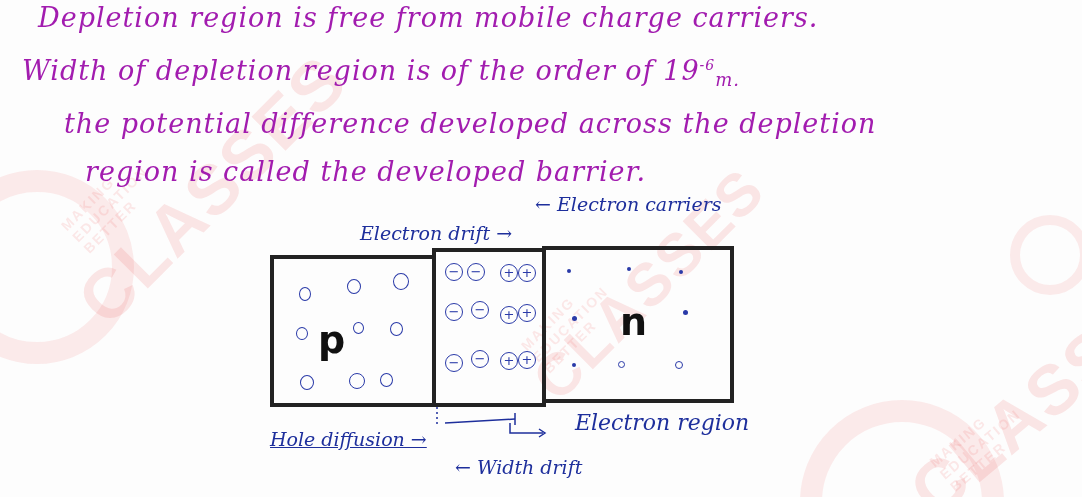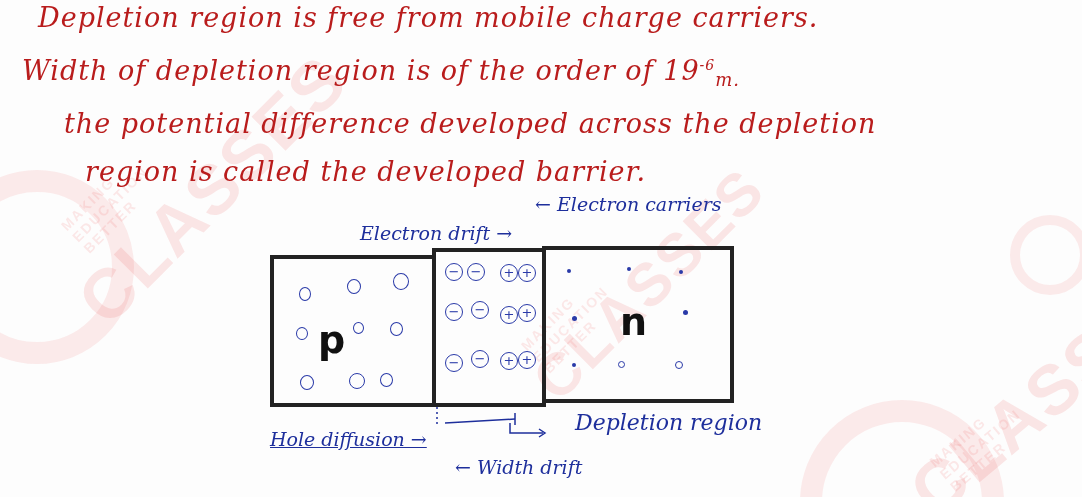--- a/index.html
+++ b/index.html
@@ -17,21 +17,21 @@
   .wm-sub {
     position:absolute; font-family:"Liberation Sans", sans-serif; font-weight:bold;
     color:rgba(235,70,70,0.12); font-size:14px; letter-spacing:2px;
   }
   .wm-ring {
     position:absolute; border-radius:50%;
     border:22px solid rgba(235,70,70,0.10);
   }
   .line {
     position:absolute; font-style:italic; font-size:27px; white-space:nowrap;
-    color:#b91c1c; letter-spacing:1px;text-align:right;
+    color:#a21caf; letter-spacing:1px;text-align:right;
   }
   .lbl { position:absolute; font-style:italic; font-size:19px; white-space:nowrap; color:#1e2f9c; }
   .box {
     position:absolute; border:4px solid #222; box-sizing:border-box; background:transparent;
   }
   .dot { position:absolute; border-radius:50%; }
   .hole { border:1.6px solid #2a3aa8; background:transparent; }
   .el { background:#2a3aa8; }
   .ion {
     position:absolute; width:18px; height:18px; border-radius:50%;
@@ -123,14 +123,14 @@
 
 <svg style="position:absolute; left:425px; top:405px;" width="140" height="35">
   <line x1="12" y1="2" x2="12" y2="20" stroke="#1e2f9c" stroke-width="1.5" stroke-dasharray="2,3"></line>
   <line x1="20" y1="18" x2="90" y2="14" stroke="#1e2f9c" stroke-width="1.5"></line>
   <line x1="90" y1="8" x2="90" y2="20" stroke="#1e2f9c" stroke-width="1.5"></line>
   <path d="M85,18 L85,28 L118,28" fill="none" stroke="#1e2f9c" stroke-width="1.5"></path>
   <path d="M114,24 L120,28 L114,32" fill="none" stroke="#1e2f9c" stroke-width="1.5"></path>
 </svg>
 
 <div class="lbl" style="left:270px; top:428px;text-decoration:underline;">Hole diffusion →</div>
-<div class="lbl" style="left:575px; top:410px; font-size:22px;">Depletion region</div>
+<div class="lbl" style="left:575px; top:410px; font-size:22px;">Electron region</div>
 <div class="lbl" style="left:455px; top:456px;">← Width drift</div>
 
 </body></html>

